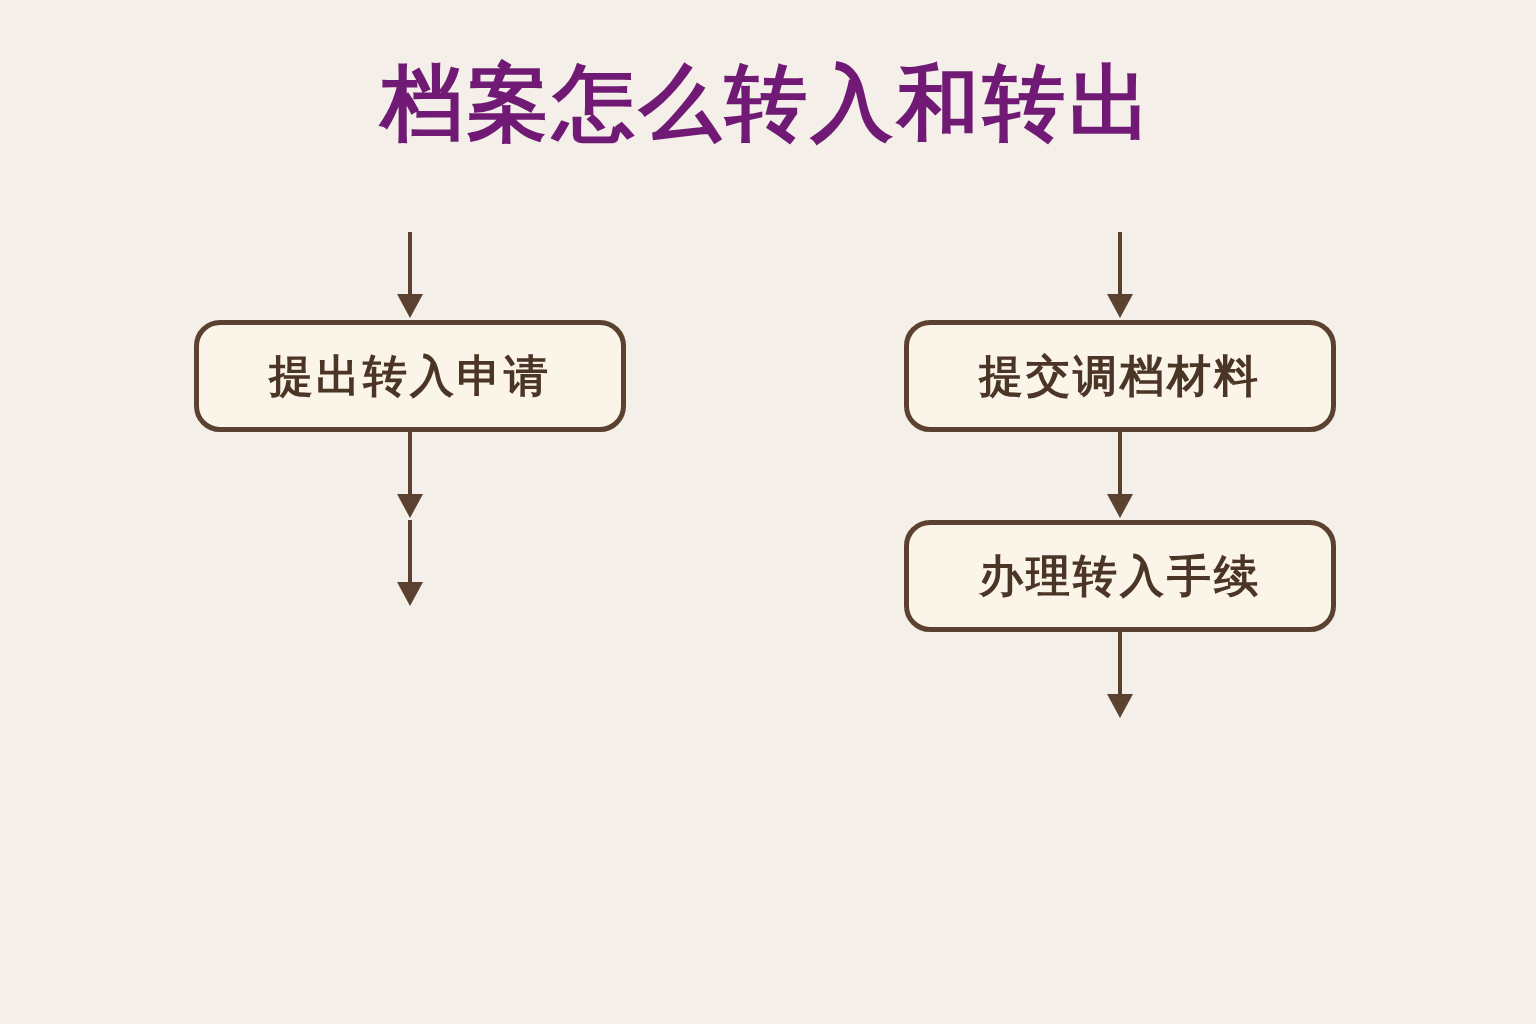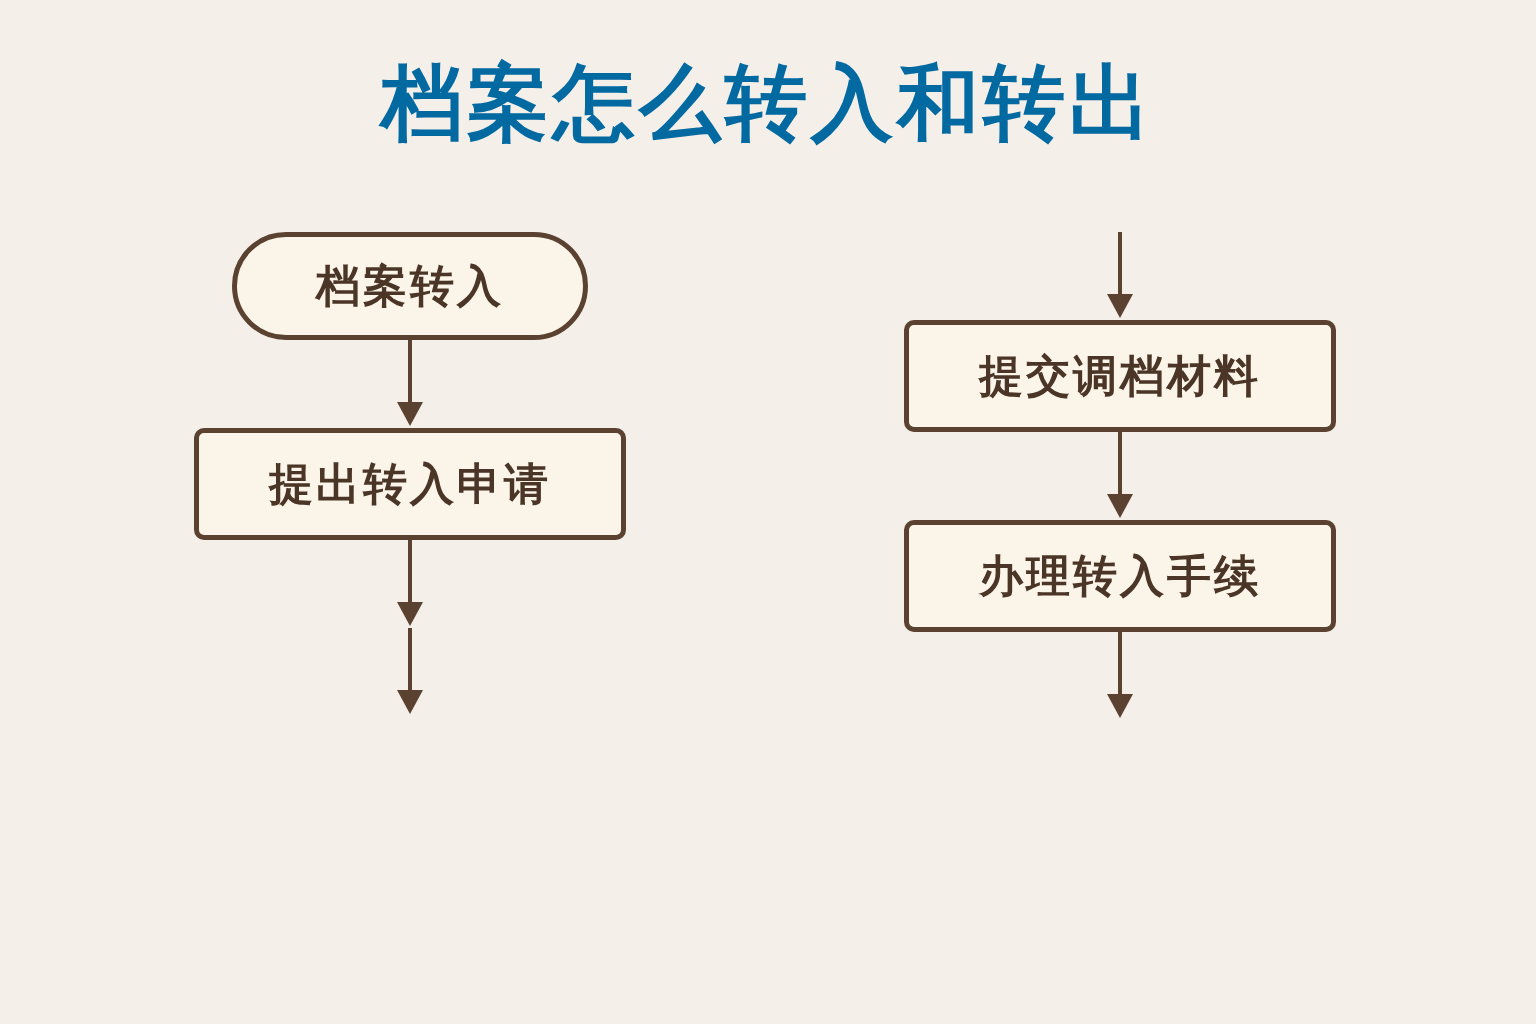--- a/index.html
+++ b/index.html
@@ -19,21 +19,21 @@
     height: 1024px;
   }
   .title {
     position: absolute;
     top: 58px;
     left: 0;
     width: 1536px;
     text-align: center;
     font-size: 82px;
     font-weight: bold;
-    color: #0369a1;
+    color: #701a75;
     letter-spacing: 4px;
     line-height: 1.1;
   }
   .column {
     position: absolute;
     top: 232px;
     width: 560px;
   }
   .column.left { left: 130px; }
   .column.right { left: 840px; }
@@ -52,21 +52,21 @@
     margin: 0 auto;
   }
   .node.start {
     width: 356px;
     height: 108px;
     border-radius: 56px;
   }
   .node.step {
     width: 420px;
     height: 112px;
-    border-radius: 10px;
+    border-radius: 26px;
   }
   .node.step.wide {
     width: 432px;
   }
 
   .connector {
     position: relative;
     height: 88px;
     width: 100%;
   }
@@ -92,23 +92,20 @@
   }
 </style>
 </head>
 <body>
 
 <div class="canvas">
 
   <div class="title">档案怎么转入和转出</div>
 
   <div class="column left">
-    <div class="node start">
-      <span>档案转入</span>
-    </div>
 
     <div class="connector">
       <span class="line"></span>
       <span class="head"></span>
     </div>
 
     <div class="node step wide">
       <span>提出转入申请</span>
     </div>
 

